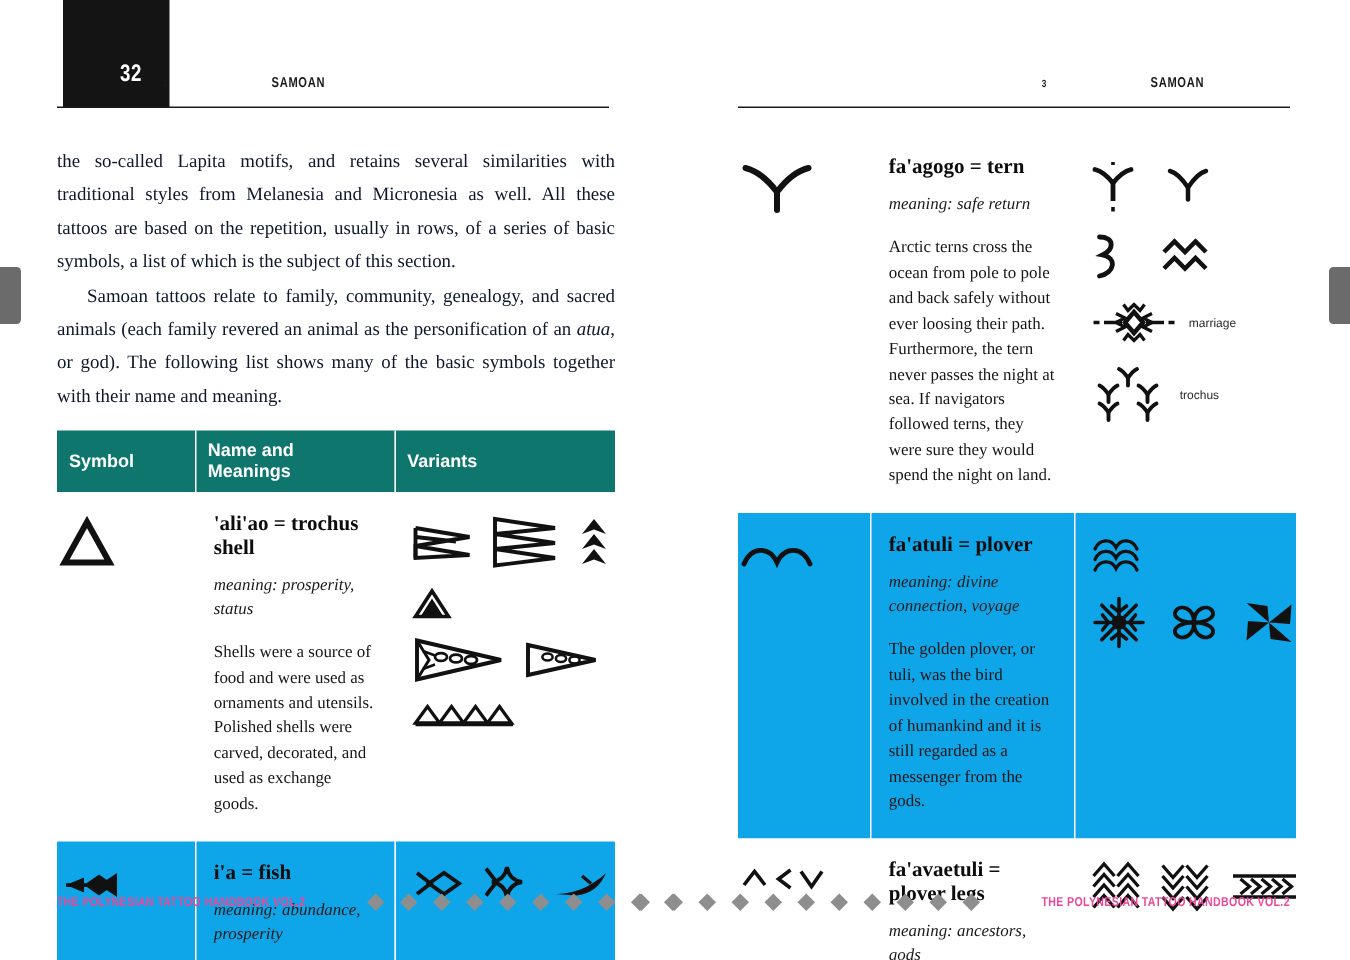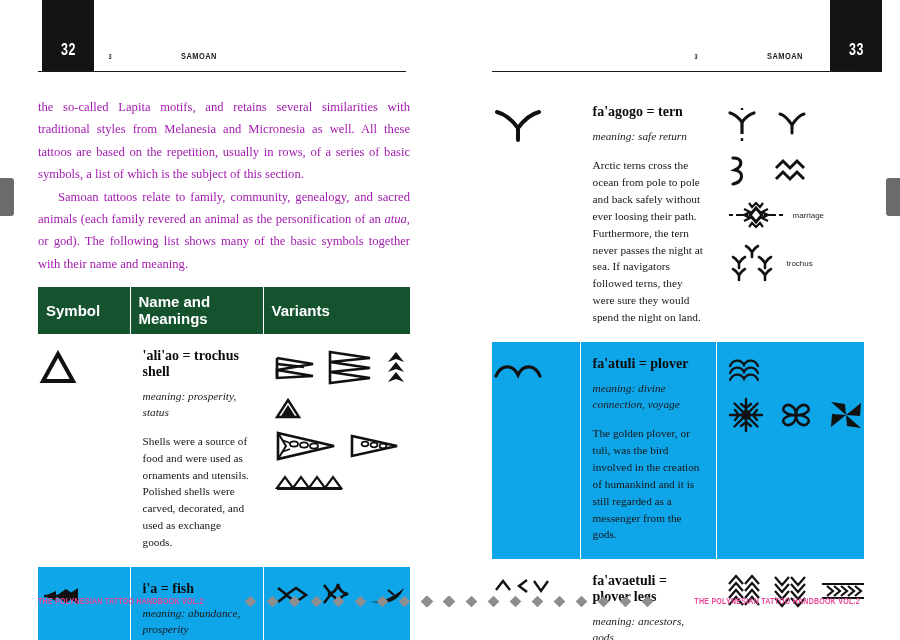--- a/index.html
+++ b/index.html
@@ -21,46 +21,46 @@
   .hdr-tab span{color:#fff;font-family:"Liberation Sans", sans-serif;
                 font-weight:700;font-size:16px;letter-spacing:.5px;
                 transform:scaleX(.78);padding-bottom:13px;}
   .hdr-meta{position:absolute;bottom:11px;font-family:"Liberation Sans", sans-serif;
             color:#1a1a1a;display:flex;align-items:baseline;}
   .hdr-chap{font-size:7px;font-weight:700;transform:scaleX(.78);}
   .hdr-sec{font-size:9.5px;font-weight:700;letter-spacing:.6px;transform:scaleX(.78);}
 
   
   .page-left .hdr-rule{left:38px;right:44px;}
-  .page-left .hdr-tab{left:42px;}
+  .page-left .hdr-tab{left:42px;padding-left:19px;}
   .page-left .hdr-meta{left:108px;}
   .page-left .hdr-chap{margin-right:64px;}
 
   
   .page-right .hdr-rule{left:42px;right:40px;}
   .page-right .hdr-tab{right:18px;}
   .page-right .hdr-meta{right:92px;}
   .page-right .hdr-sec{margin-left:64px;}
 
   
   .edge-tab{position:absolute;top:178px;width:14px;height:38px;background:#6b6b6b;}
   .edge-tab.l{left:0;border-radius:0 3px 3px 0;}
   .edge-tab.r{right:0;border-radius:3px 0 0 3px;}
 
   
   .body-copy{position:absolute;left:38px;width:372px;top:96px;
-             font-size:12.6px;line-height:1.78;color:#a21caf;text-align:justify;}
+             font-size:12.6px;line-height:1.78;color:#0f172a;text-align:justify;}
   .body-copy p{margin:0;}
   .body-copy p + p{text-indent:20px;}
   em{font-style:italic;}
 
   
   .tbl{position:absolute;border-collapse:collapse;table-layout:fixed;}
-  .tbl th{background:#14532d;color:#fff;font-family:"Liberation Sans", sans-serif;
-          font-size:15px;font-weight:700;text-align:left;
+  .tbl th{background:#0f766e;color:#fff;font-family:"Liberation Sans", sans-serif;
+          font-size:12px;font-weight:700;text-align:left;
           padding:6px 8px 7px;border-right:1.5px solid #fff;}
   .tbl th:last-child{border-right:none;}
   .tbl td{vertical-align:top;border-right:1.5px solid #ffffff;padding:0;}
   .tbl td:last-child{border-right:none;}
   .row-alt td{background:#0ea5e9;}
   .row-plain td{background:#ffffff;}
 
   .cell-sym{text-align:center;padding-top:16px !important;}
   .cell-txt{padding:14px 12px 16px 12px !important;}
   .cell-var{padding:14px 8px 14px 10px !important;}
@@ -270,23 +270,20 @@
 
   <div class="page page-right">
 
     <div class="edge-tab r"></div>
 
     <div class="hdr">
       <div class="hdr-meta">
         <span class="hdr-chap">3</span>
         <span class="hdr-sec">SAMOAN</span>
       </div>
-      <div class="hdr-tab">
-        <span>33</span>
-      </div>
       <div class="hdr-rule"></div>
     </div>
 
     <table class="tbl" id="tbl-right">
       <colgroup>
           <col class="c1">
           <col class="c2">
           <col class="c3">
         </colgroup>
       <tbody>

